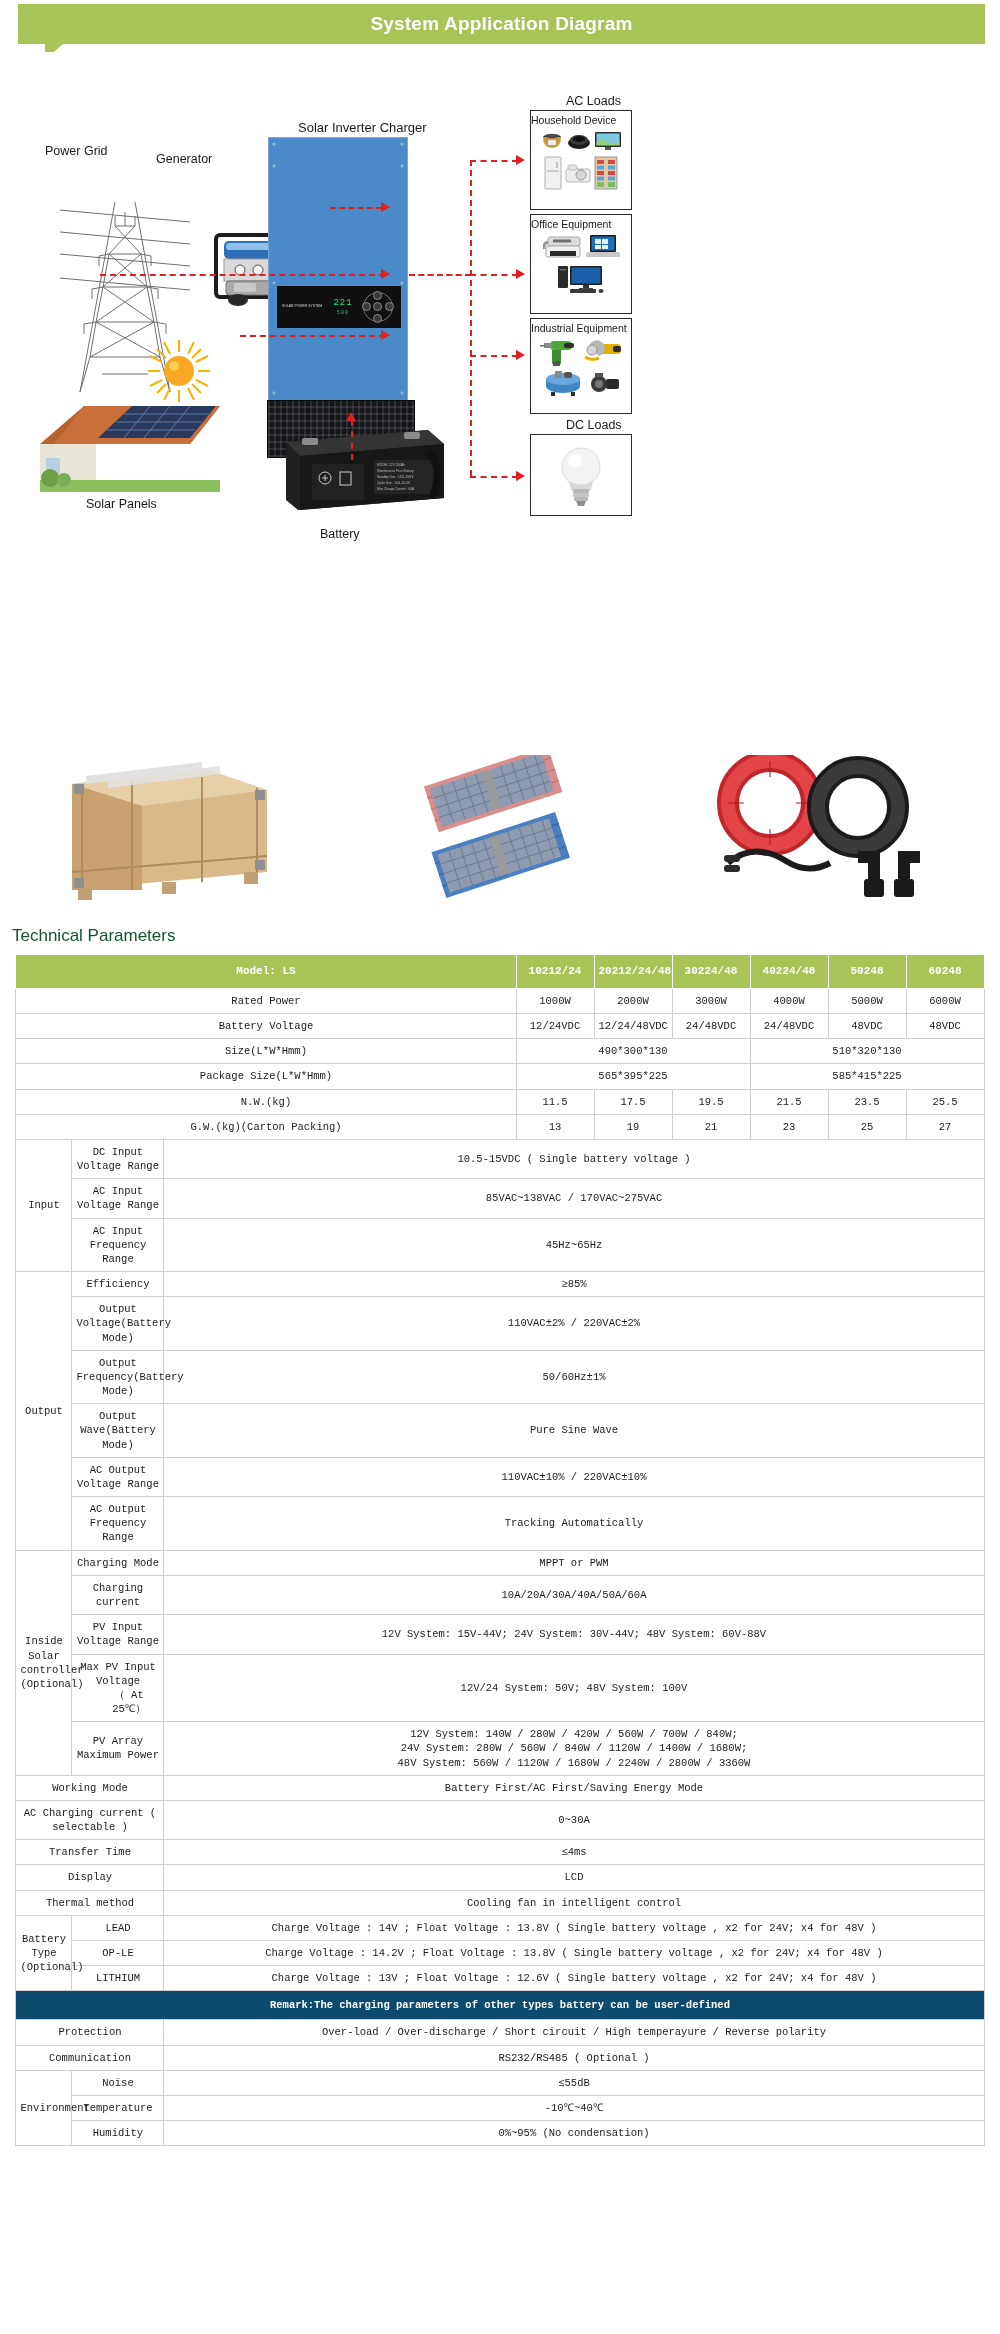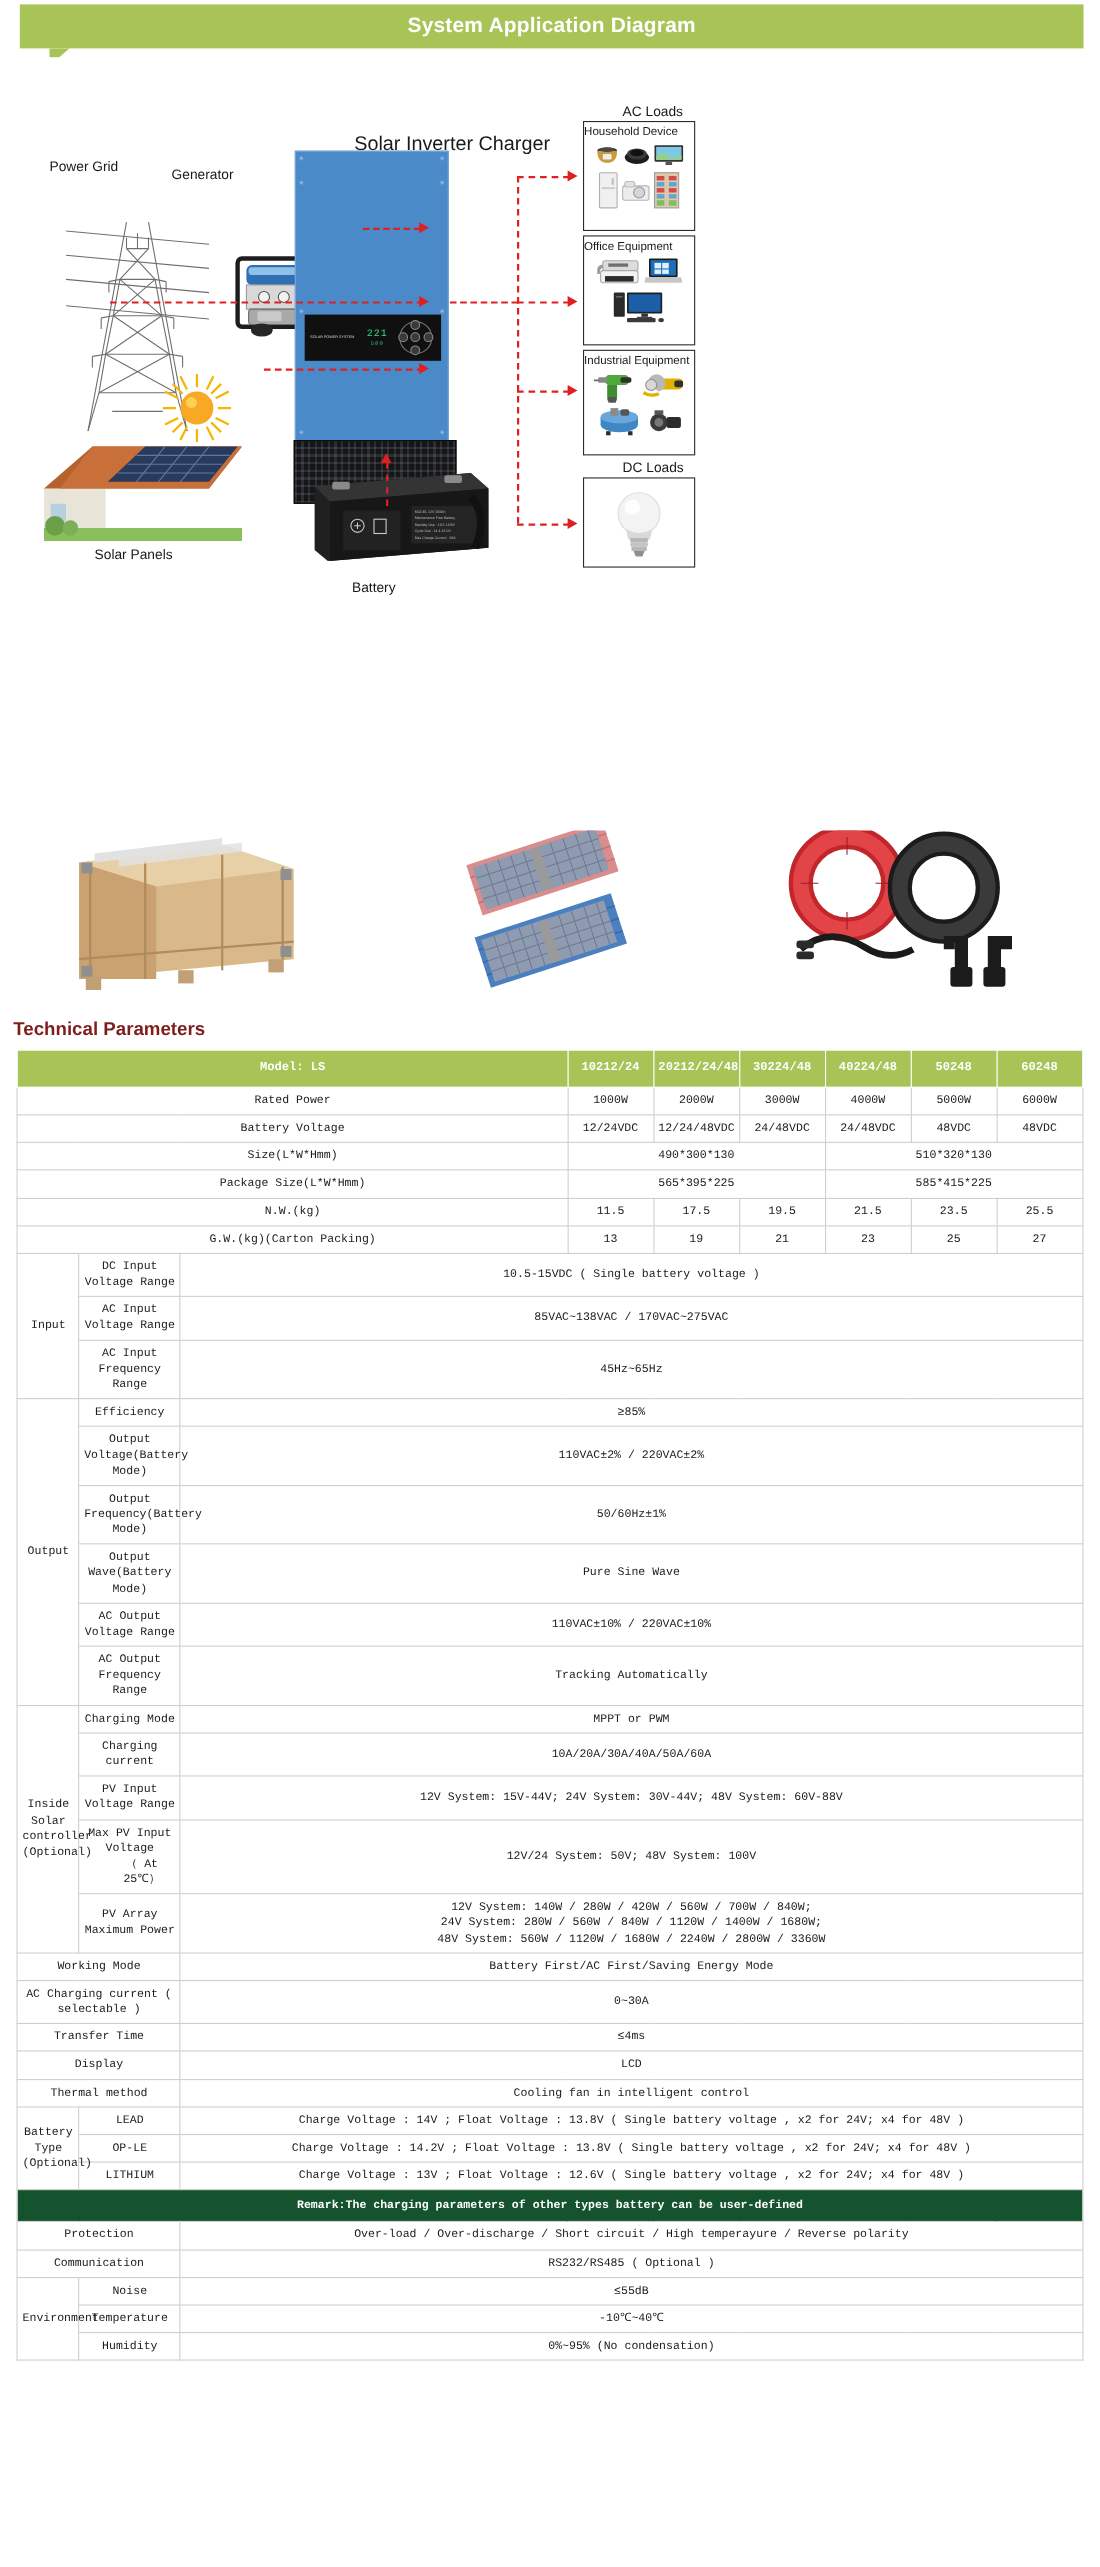--- a/index.html
+++ b/index.html
@@ -40,21 +40,21 @@
     position: relative;
     width: 1000px; height: 690px;
     background: #ffffff;
   }
   .dlabel {
     position: absolute;
     font-size: 12.5px;
     color: #1a1a1a;
     white-space: nowrap;
   }
-  .dlabel.big { font-size: 18px; margin-left: 24px; }
+  .dlabel.big { font-size: 13px; }
 
   
   .pylon { position: absolute; left: 60px; top: 140px; width: 130px; height: 200px; }
   .pylon svg { display:block; }
 
   
   .generator { position: absolute; left: 208px; top: 173px; width: 115px; height: 85px; }
 
   
   .inverter {
@@ -140,23 +140,23 @@
   
   .photos {
     position:relative; width:1000px; height:180px;
     display:flex; align-items:center; justify-content:space-around;
   }
   .photo { position:relative; }
 
   
   .tp-title {
     padding: 4px 0 8px 12px;
-    color:#7f1d1d;
+    color:#14532d;
     font-size:17px;
-    font-weight:bold;
+    font-weight:normal;
   }
   table.spec {
     width: 968px;
     margin: 0 auto;
     border-collapse: collapse;
     table-layout: fixed;
     font-size: 10.5px;
     font-family: Liberation Mono, monospace;
   }
   table.spec td, table.spec th {
@@ -172,21 +172,21 @@
     background: #a8c457;
     color: #ffffff;
     font-weight: bold;
     font-size: 11px;
     border-color:#ffffff;
     padding: 9px 4px;
   }
   td.lbl { text-align: left; padding-left: 14px; }
   td.grp { text-align:center; }
   tr.remark td {
-    background:#14532d;
+    background:#0c4a6e;
     color:#ffffff;
     font-weight:bold;
     font-size:10.5px;
     padding:7px 0;
   }
   .u-sub { display:block; }
 </style>
 </head>
 <body>
 

